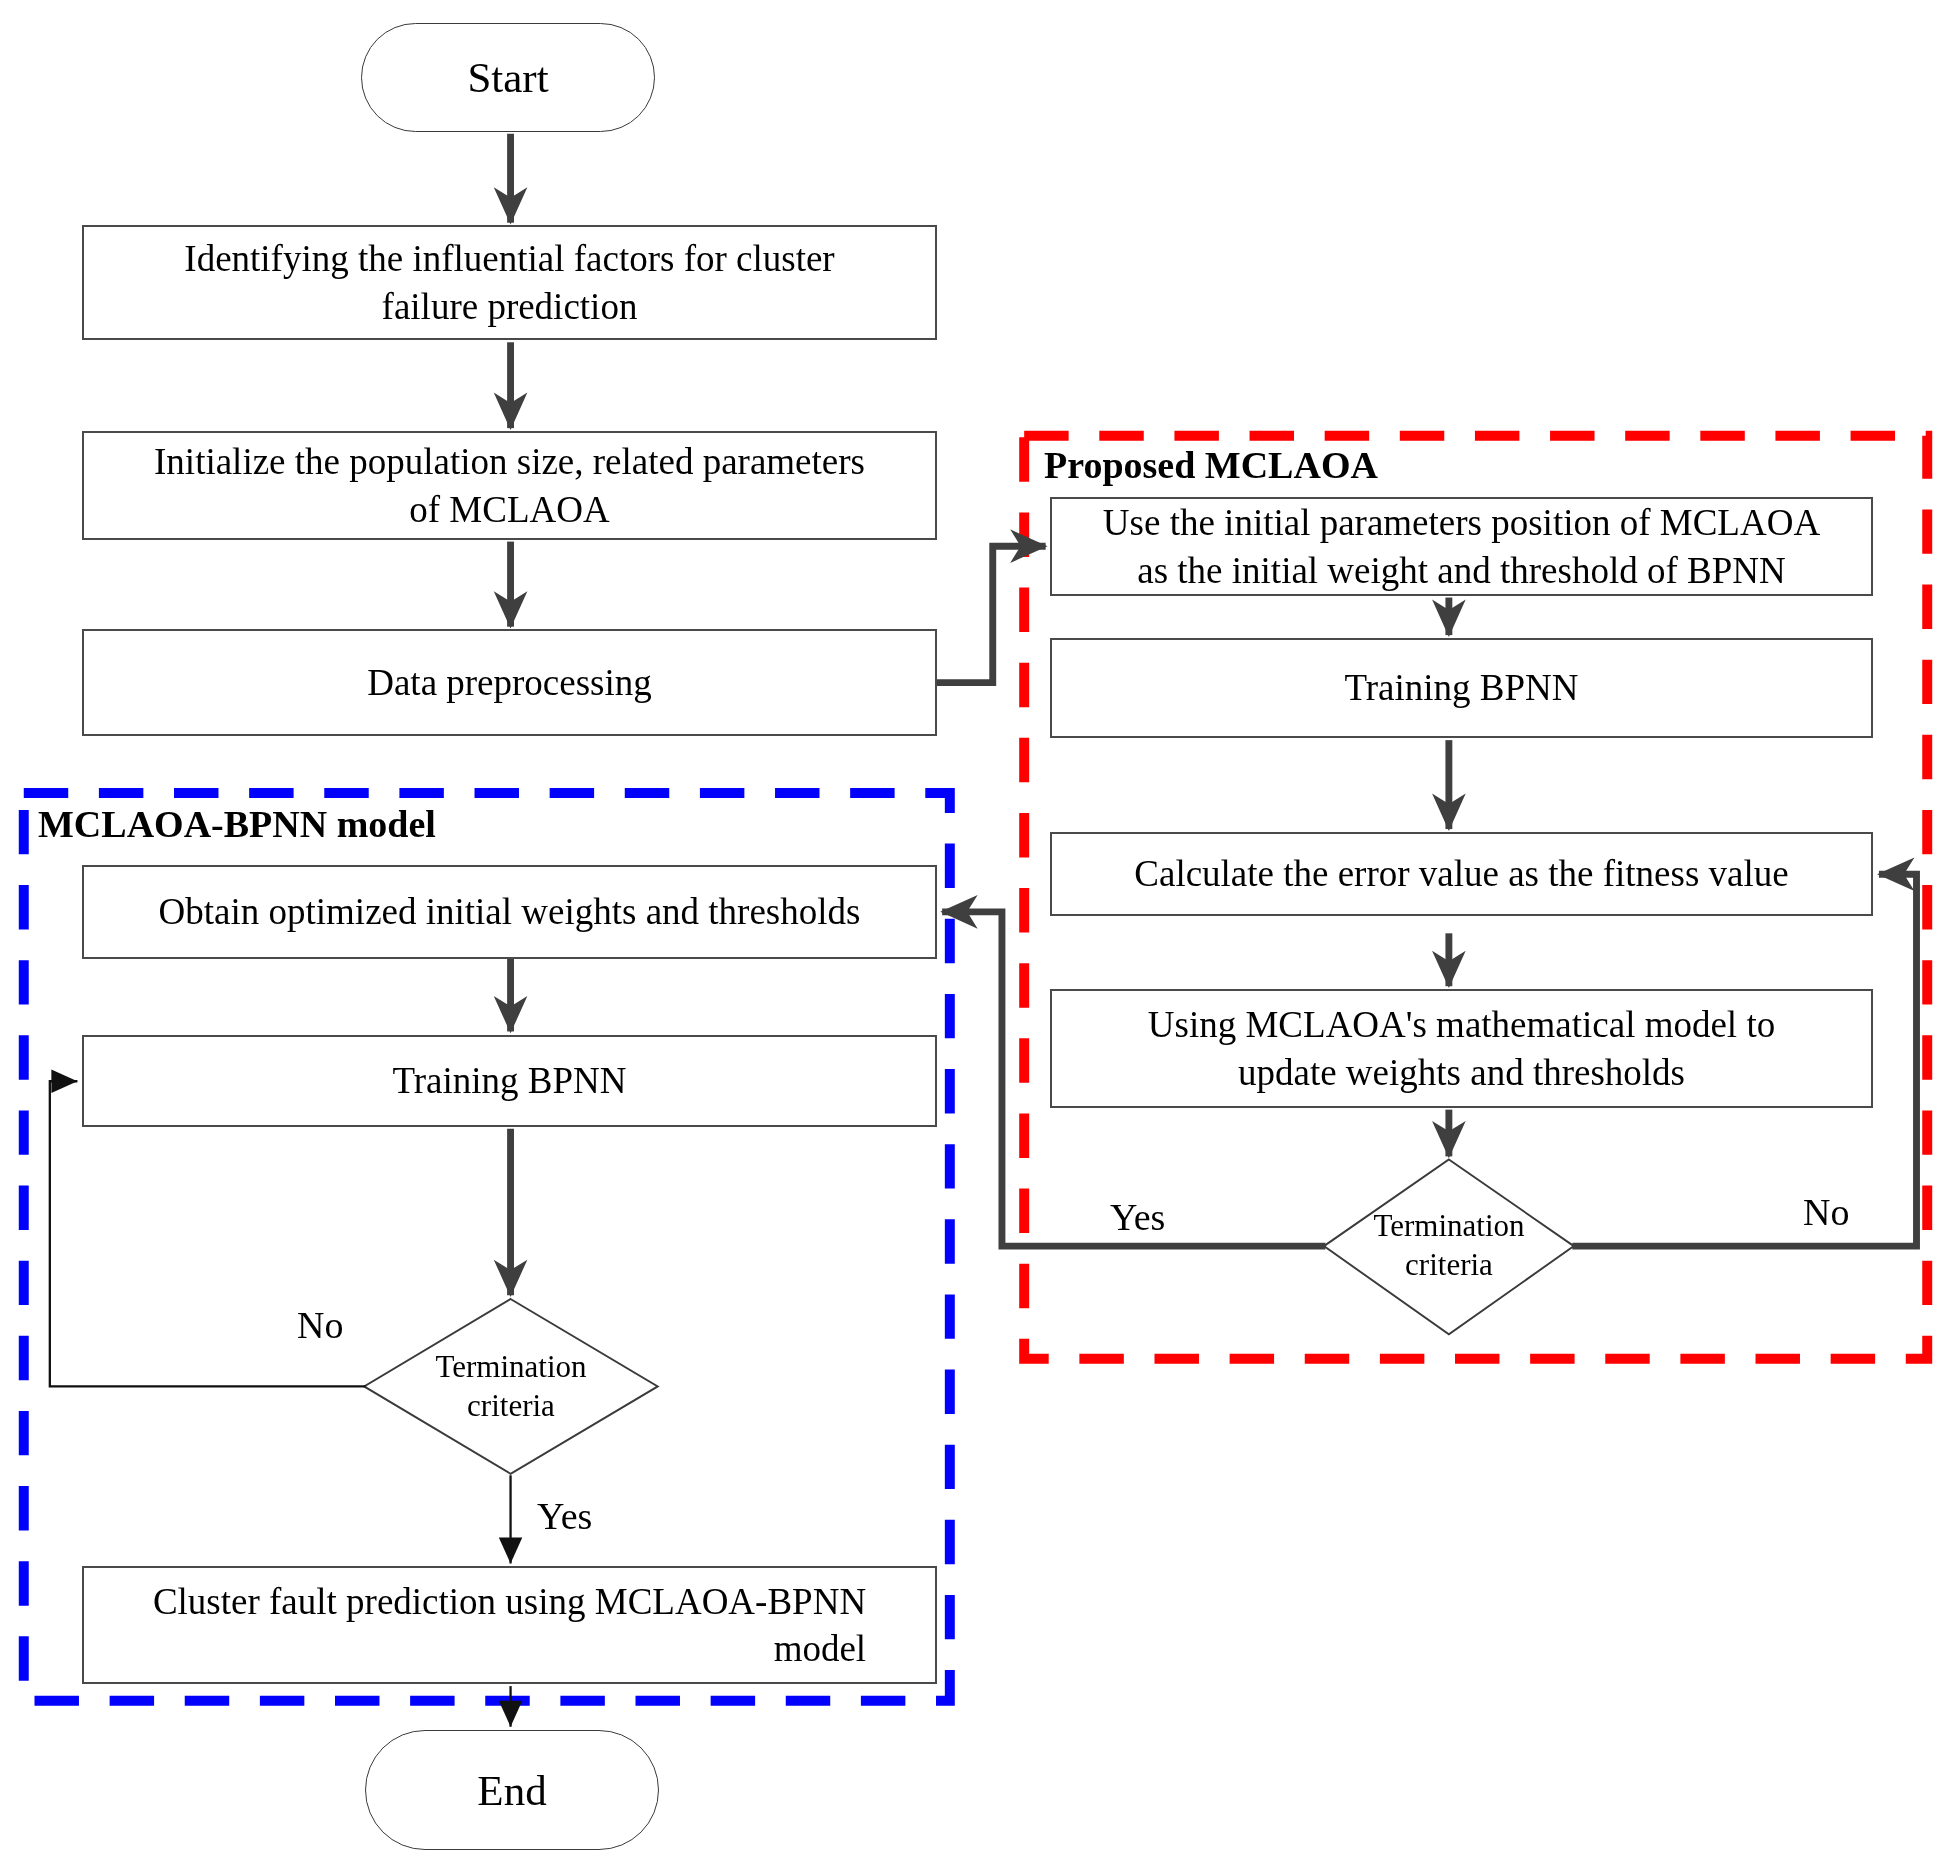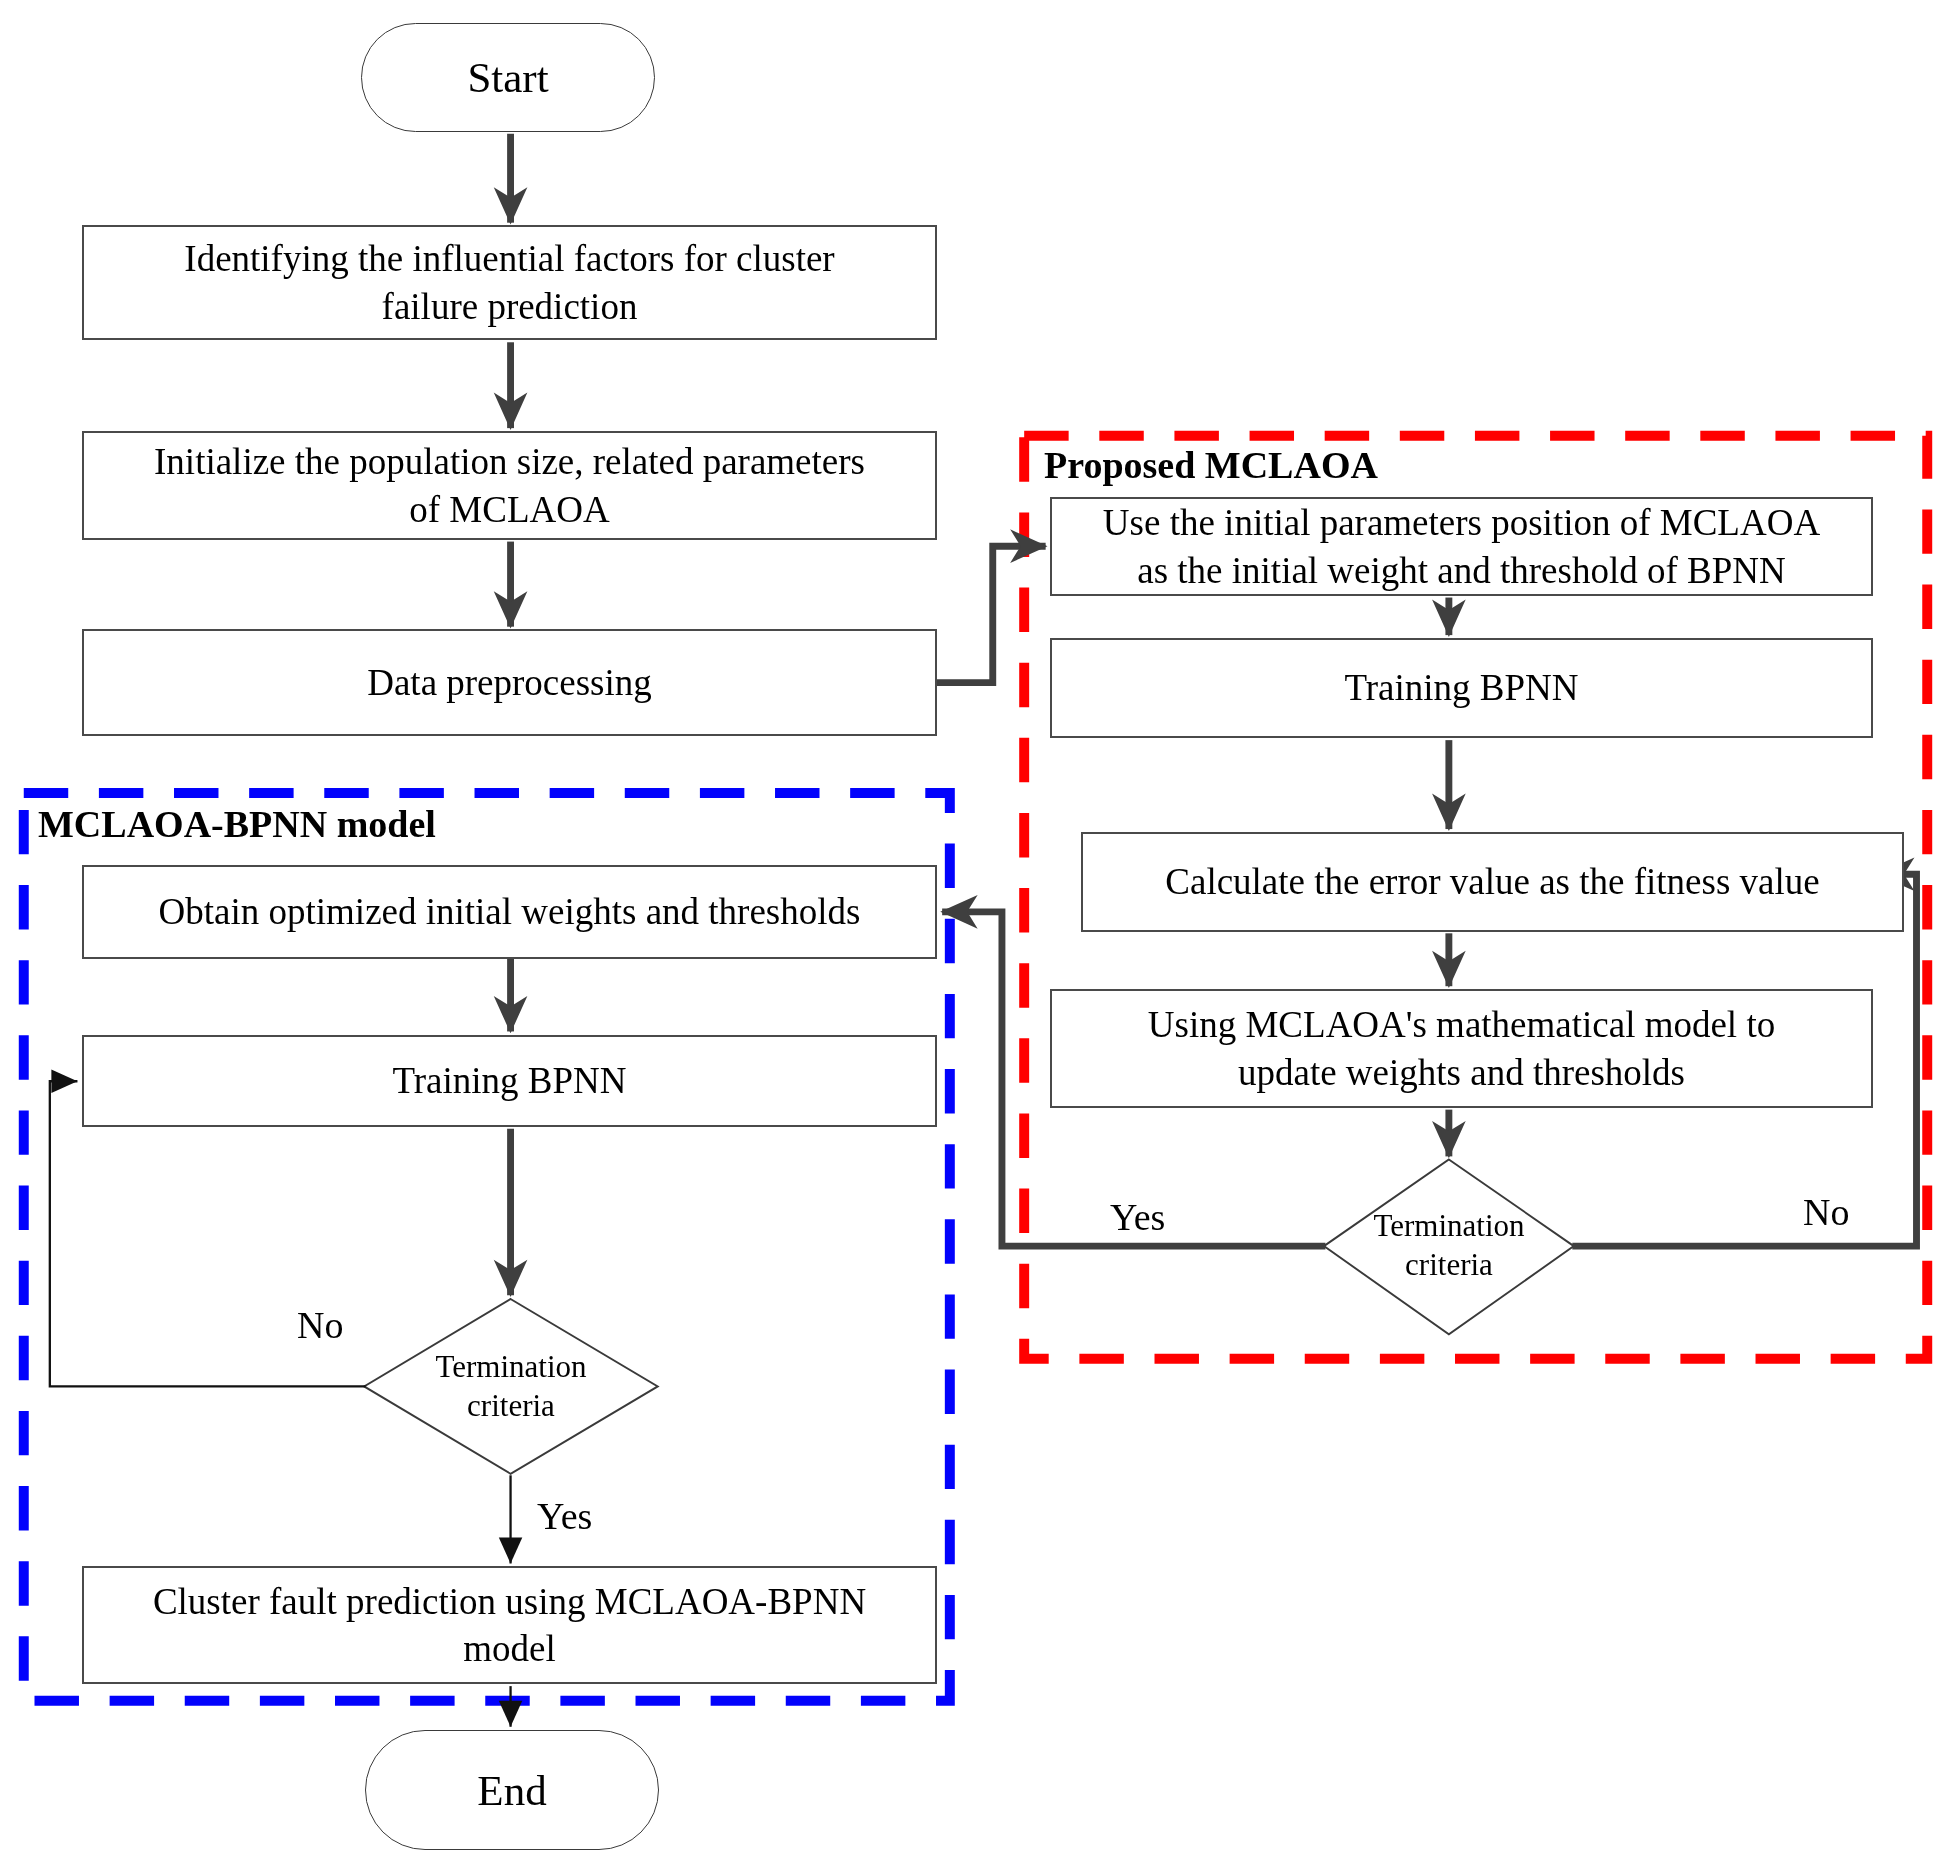--- a/index.html
+++ b/index.html
@@ -96,29 +96,29 @@
   <div class="node" style="left:82px;top:629px;width:855px;height:107px;">Data preprocessing</div>
 
   <div class="group-label" style="left:38px;top:802px;">MCLAOA-BPNN model</div>
 
   <div class="node" style="left:82px;top:865px;width:855px;height:94px;">Obtain optimized initial weights and thresholds</div>
   <div class="node" style="left:82px;top:1035px;width:855px;height:92px;">Training BPNN</div>
   <div class="diamond-label" style="left:419px;top:1333px;width:184px;height:107px;">Termination
 criteria</div>
   <div class="edge-label" style="left:297px;top:1303px;">No</div>
   <div class="edge-label" style="left:537px;top:1494px;">Yes</div>
-  <div class="node" style="left:82px;top:1566px;width:855px;height:118px;">Cluster fault prediction using MCLAOA-BPNN
+  <div class="node" style="left:82px;top:1566px;width:855px;height:118px;text-align:right;">Cluster fault prediction using MCLAOA-BPNN
 model</div>
 
   <div class="group-label" style="left:1044px;top:443px;">Proposed MCLAOA</div>
 
   <div class="node" style="left:1050px;top:497px;width:823px;height:99px;">Use the initial parameters position of MCLAOA
 as the initial weight and threshold of BPNN</div>
   <div class="node" style="left:1050px;top:638px;width:823px;height:100px;">Training BPNN</div>
-  <div class="node" style="left:1050px;top:832px;width:823px;height:100px;margin-left:31px;">Calculate the error value as the fitness value</div>
+  <div class="node" style="left:1050px;top:832px;width:823px;height:84px;">Calculate the error value as the fitness value</div>
   <div class="node" style="left:1050px;top:989px;width:823px;height:119px;">Using MCLAOA's mathematical model to
 update weights and thresholds</div>
   <div class="diamond-label" style="left:1357px;top:1192px;width:184px;height:107px;">Termination
 criteria</div>
   <div class="edge-label" style="left:1110px;top:1195px;">Yes</div>
   <div class="edge-label" style="left:1803px;top:1190px;">No</div>
 
 </div>
 
 

